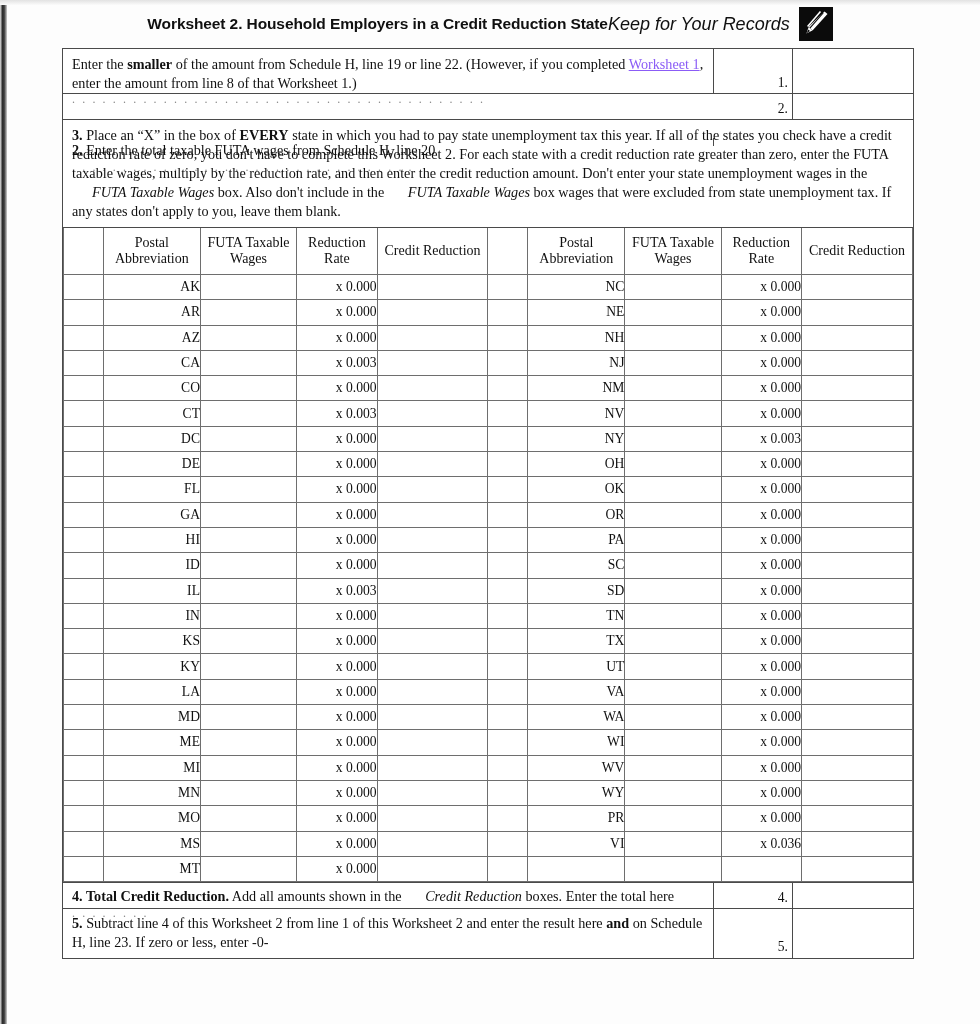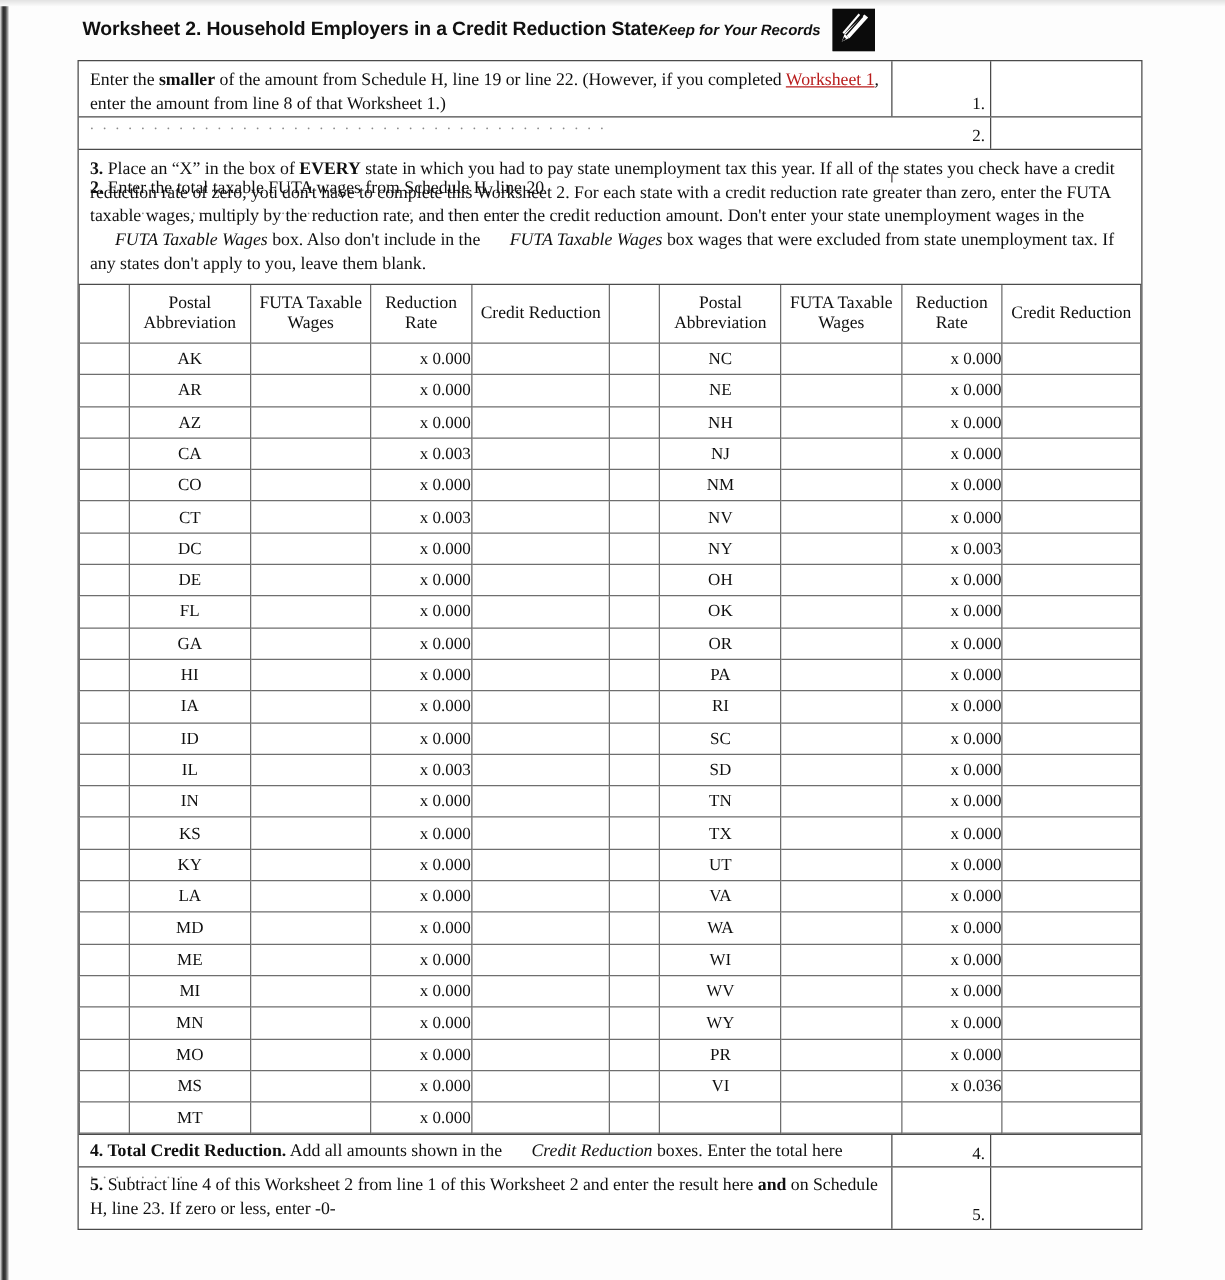--- a/index.html
+++ b/index.html
@@ -31,41 +31,41 @@
     position: absolute;
     left: 62px;
     top: 0;
     width: 852px;
   }
 
   
   .wsheader {
     display: flex;
     align-items: center;
-    justify-content: flex-start;
+    justify-content: center;
     height: 48px;
     padding-left: 4px;
   }
   .ws-title {
     font-family: "Liberation Sans", sans-serif;
     font-size: 15.5px;
     font-weight: bold;
     letter-spacing: -0.1px;
     white-space: nowrap;
   }
   .keep-wrap {
     display: flex;
     align-items: center;
     gap: 9px;
   }
   .keep-label {
     font-family: "Liberation Sans", sans-serif;
     font-style: italic;
-    font-size: 12px;
-    font-weight: 700;
+    font-size: 18px;
+    font-weight: 400;
     white-space: nowrap;
   }
   .pen-icon {
     width: 34px; height: 34px;
     background: #0b0b0b;
     position: relative;
     flex: none;
   }
   .pen-icon svg { position: absolute; left: 0; top: 0; }
 
@@ -107,21 +107,21 @@
   .lead {
     display: inline-block;
     overflow: hidden;
     white-space: nowrap;
     color: #8a8a8a;
     letter-spacing: 2.1px;
     font-size: 12px;
     vertical-align: 1px;
   }
   .link {
-    color: #b91c1c;
+    color: #8b5cf6;
     text-decoration: underline;
   }
   b, .b { font-weight: bold; }
   i, .i { font-style: italic; margin-left: 20px; }
 
   
   .para3 {
     padding: 6px 9px 6px 9px;
     font-size: 14.2px;
     line-height: 1.345;
@@ -147,21 +147,21 @@
     line-height: 1.18;
     text-align: center;
     vertical-align: middle;
     border-top: none;
     padding: 0 2px;
   }
   table.states tbody td { height: 25.3px; }
   tr.strow td { border-top: 0.9px solid #7a7a7a; }
 
   td.ck    { width: 38px;  border-right: 0.9px solid #b4b4b4; }
-  td.abbr  { width: 93px;  text-align: center; }
+  td.abbr  { width: 93px;  text-align: right; }
   td.wages { width: 92px;  border-right: 0.9px solid #9a9a9a; }
   td.rate  { width: 77px;  text-align: right; padding-right: 4px; white-space: nowrap; }
   td.cred  { width: 106px; }
 
   td.lastleft { border-right: 1.2px solid #4a4a4a; }
 
   th.h-ck   { width: 38px; border-right: 0.9px solid #6e6e6e; }
   th.h-abbr { width: 93px; }
   th.h-wag  { width: 92px; }
   th.h-rate { width: 77px; }
@@ -386,32 +386,20 @@
             <td class="rate">x 0.000</td>
             <td class="cred lastleft"></td>
             <td class="ck"></td>
             <td class="abbr">PA</td>
             <td class="wages"></td>
             <td class="rate">x 0.000</td>
             <td class="cred"></td>
           </tr>
           <tr class="strow">
             <td class="ck"></td>
-            <td class="abbr">IA</td>
-            <td class="wages"></td>
-            <td class="rate">x 0.000</td>
-            <td class="cred lastleft"></td>
-            <td class="ck"></td>
-            <td class="abbr">RI</td>
-            <td class="wages"></td>
-            <td class="rate">x 0.000</td>
-            <td class="cred"></td>
-          </tr>
-          <tr class="strow">
-            <td class="ck"></td>
             <td class="abbr">ID</td>
             <td class="wages"></td>
             <td class="rate">x 0.000</td>
             <td class="cred lastleft"></td>
             <td class="ck"></td>
             <td class="abbr">SC</td>
             <td class="wages"></td>
             <td class="rate">x 0.000</td>
             <td class="cred"></td>
           </tr>

